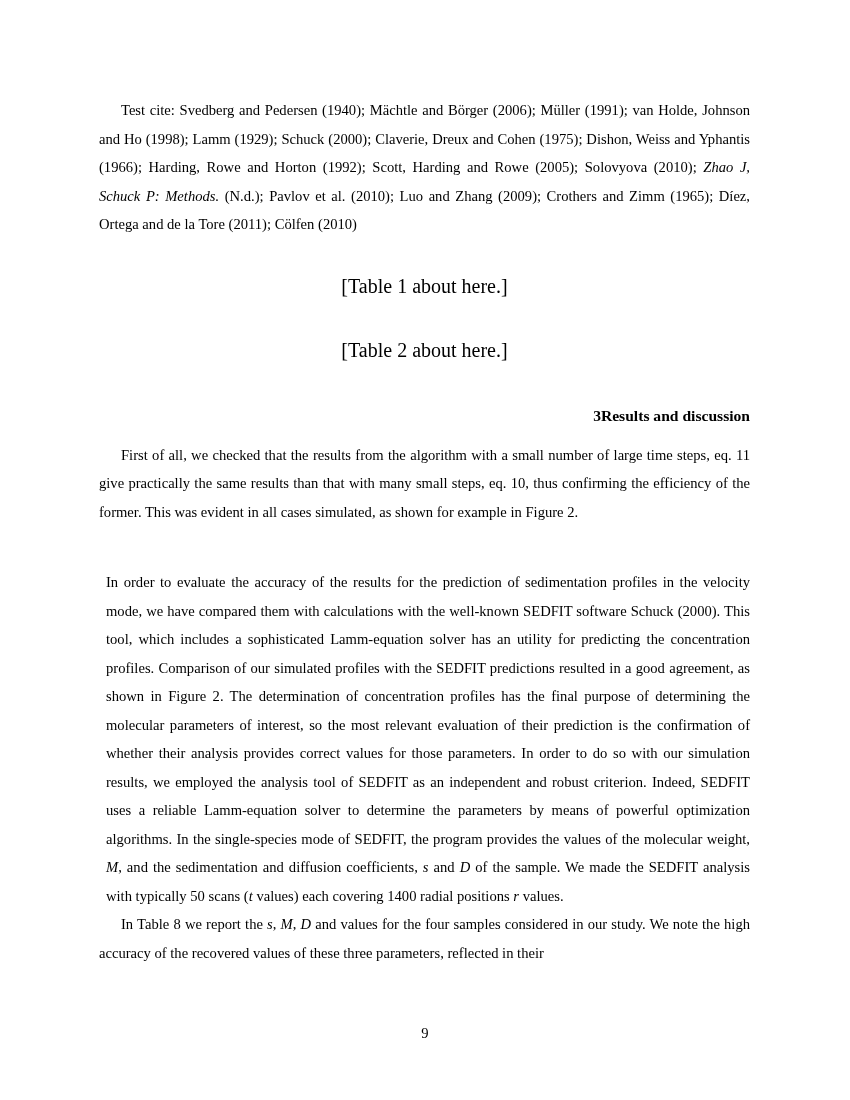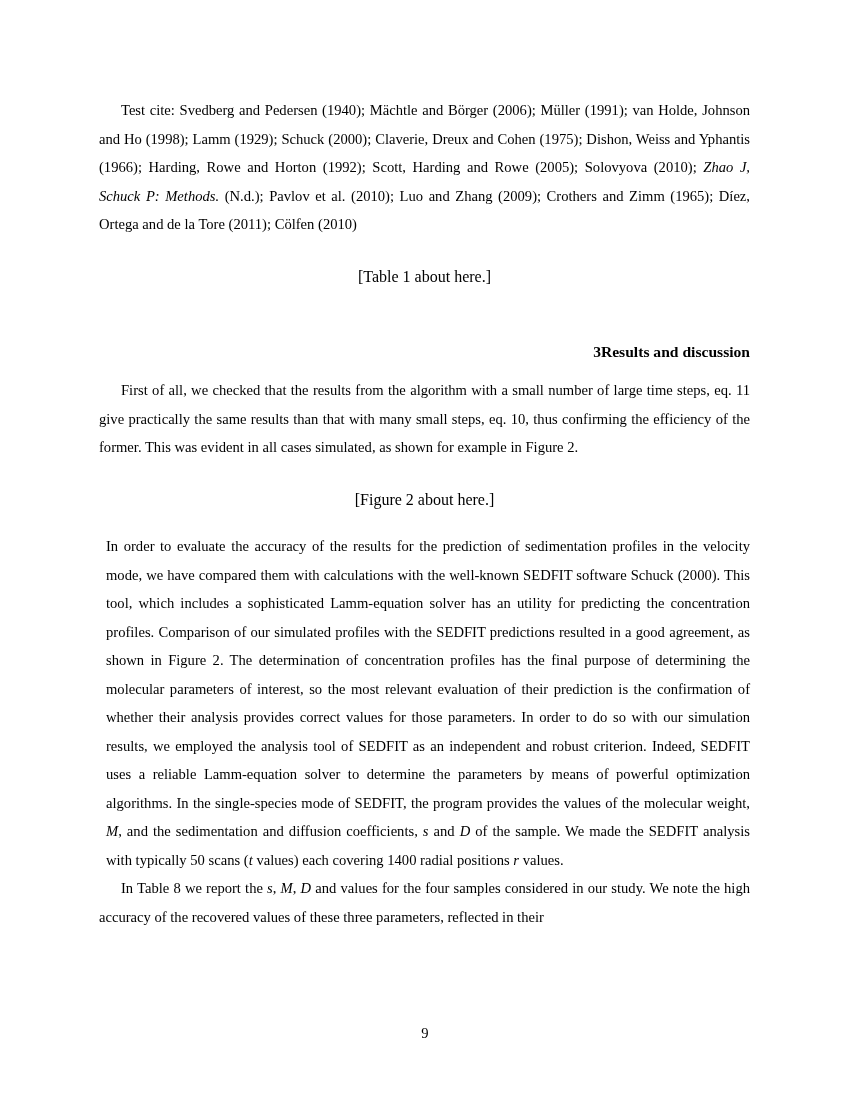--- a/index.html
+++ b/index.html
@@ -46,22 +46,22 @@
   p.indent {
     text-indent: 22px;
   }
 
   p.noindent {
     text-indent: 0;
     margin-left: 7px;
   }
 
   p.centered {
-    margin: 0;
-    font-size: 16px;
+    margin: 9px;
+    font-size: 20px;
     line-height: 28.5px;
     text-align: center;
     text-indent: 0;
   }
 
   h2.section-heading {
     margin: 0;
     font-size: 15.6px;
     line-height: 28.5px;
     font-weight: bold;
@@ -97,32 +97,32 @@
   <div id="text-column">
 
     <p class="body-para indent"><span>Test cite: Svedberg and Pedersen (1940); Mächtle and Börger (2006); Müller (1991); van Holde, Johnson and Ho (1998); Lamm (1929); Schuck (2000); Claverie, Dreux and Cohen (1975); Dishon, Weiss and Yphantis (1966); Harding, Rowe and Horton (1992); Scott, Harding and Rowe (2005); Solovyova (2010); </span><i class="cite-italic">Zhao J, Schuck P: Methods.</i><span> (N.d.); Pavlov et al. (2010); Luo and Zhang (2009); Crothers and Zimm (1965); Díez, Ortega and de la Tore (2011); Cölfen (2010)</span></p>
 
     <div class="spacer-24"></div>
 
     <p class="centered">[Table 1 about here.]</p>
 
     <div class="spacer-18"></div>
 
+    <p class="centered">[Table 2 about here.]</p>
 
     <div class="spacer-28"></div>
 
     <h2 class="section-heading"><span class="sec-num">3</span><span>Results and discussion</span></h2>
 
     <div class="spacer-10"></div>
 
     <p class="body-para indent">First of all, we checked that the results from the algorithm with a small number of large time steps, eq. 11 give practically the same results than that with many small steps, eq. 10, thus con­firming the efficiency of the former. This was evident in all cases simulated, as shown for example in Figure 2.</p>
 
     <div class="spacer-24"></div>
 
-    <p class="centered">[Figure 2 about here.]</p>
 
     <div class="spacer-18"></div>
 
     <p class="body-para noindent"><span>In order to evaluate the accuracy of the results for the prediction of sedimentation profiles in the velocity mode, we have compared them with calculations with the well-known SEDFIT soft­ware Schuck (2000). This tool, which includes a sophisticated Lamm-equation solver has an utility for predicting the concentration profiles. Comparison of our simulated profiles with the SEDFIT predictions resulted in a good agreement, as shown in Figure 2. The determination of concentra­tion profiles has the final purpose of determining the molecular parameters of interest, so the most relevant evaluation of their prediction is the confirmation of whether their analysis provides correct values for those parameters. In order to do so with our simulation results, we employed the analysis tool of SEDFIT as an independent and robust criterion. Indeed, SEDFIT uses a reliable Lamm-equation solver to determine the parameters by means of powerful optimization algorithms. In the single-species mode of SEDFIT, the program provides the values of the molecular weight, </span><i class="var">M</i><span>, and the sedimentation and diffusion coefficients, </span><i class="var">s</i><span> and </span><i class="var">D</i><span> of the sample. We made the SEDFIT analysis with typically 50 scans (</span><i class="var">t</i><span> values) each covering 1400 radial positions </span><i class="var">r</i><span> values.</span></p>
 
     <p class="body-para indent"><span>In Table 8 we report the </span><i class="var">s</i><span>, </span><i class="var">M</i><span>, </span><i class="var">D</i><span> and values for the four samples considered in our study. We note the high accuracy of the recovered values of these three parameters, reflected in their</span></p>
 
   </div>
 
   <div id="page-number">9</div>

